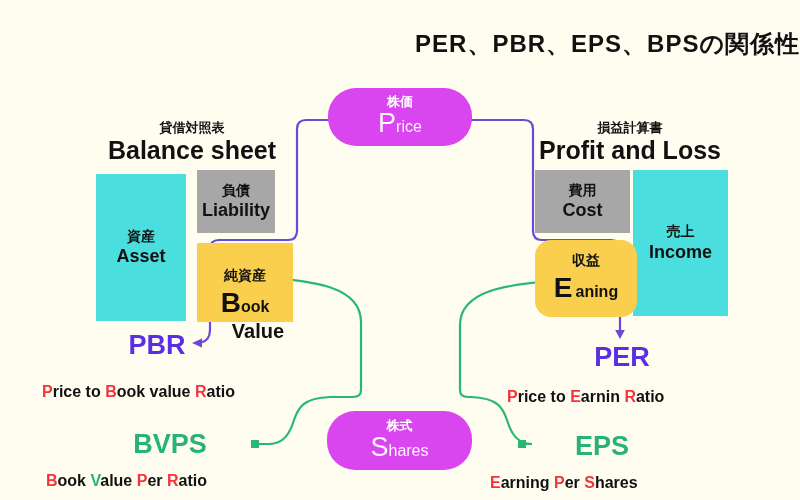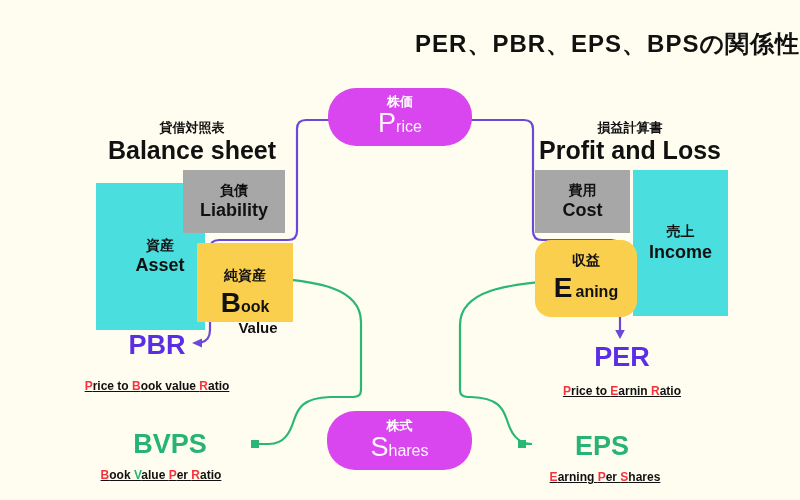--- a/index.html
+++ b/index.html
@@ -19,29 +19,29 @@
   .group-header .en{display:block;font-size:25px;font-weight:800;}
   .gh-left{left:82px;top:121px;width:220px;}
   .gh-right{left:520px;top:121px;width:220px;}
   
   .box{position:absolute;display:flex;flex-direction:column;align-items:center;justify-content:center;line-height:1.25;}
   .box .jp{font-size:14px;font-weight:700;}
   .box .en{font-size:18px;font-weight:800;}
   .cyan{background:#4adede;}
   .gray{background:#a7a7a7;}
   .yellow{background:#facf4d;}
-  .box-asset{left:96px;top:183px;width:90px;height:147px;padding-left:19px;}
-  .box-liability{left:183px;top:170px;width:102px;height:63px;}
+  .box-asset{left:96px;top:174px;width:90px;height:147px;}
+  .box-liability{left:197px;top:170px;width:78px;height:63px;}
   .box-book{left:197px;top:243px;width:96px;height:79px;justify-content:flex-start;padding-top:24px;box-sizing:border-box;}
   .box-cost{left:535px;top:170px;width:95px;height:63px;}
   .box-income{left:633px;top:170px;width:95px;height:146px;}
   .box-earning{left:535px;top:240px;width:102px;height:77px;border-radius:16px;}
   .big-initial{font-size:28px;font-weight:800;}
   .after-initial{font-size:16px;font-weight:800;}
-  .book-line2{font-size:15px;font-weight:800;margin-left:26px;line-height:1.1;}
+  .book-line2{font-size:20px;font-weight:800;margin-left:26px;line-height:1.1;}
   .earning-rest{font-size:16px;font-weight:800;margin-left:3px;}
   
   .pill{
     position:absolute;background:#d946ef;border-radius:28px;
     display:flex;flex-direction:column;align-items:center;justify-content:center;
     color:#fff;line-height:1.1;
   }
   .pill-price{left:328px;top:88px;width:144px;height:58px;}
   .pill-shares{left:327px;top:376px;width:145px;height:59px;margin-top:35px;}
   .pill .jp{font-size:13px;font-weight:800;color:#fff;}
@@ -49,21 +49,21 @@
   .pill .en .big-initial{font-size:27px;font-weight:400;}
   .pill .en .after-initial{font-size:16px;font-weight:400;}
   
   .abbr{position:absolute;width:120px;text-align:center;font-size:27px;font-weight:800;margin:0;}
   .abbr-purple{color:#5b2ee6;}
   .abbr-green{color:#27b373;}
   .abbr-pbr{left:97px;top:330px;}
   .abbr-per{left:562px;top:342px;}
   .abbr-bvps{left:110px;top:429px;}
   .abbr-eps{left:542px;top:431px;}
-  .subtitle{position:absolute;width:230px;text-align:center;font-size:12px;font-weight:800;white-space:pre;text-decoration:underline;}
+  .subtitle{position:absolute;width:230px;text-align:left;font-size:16px;font-weight:800;white-space:pre;}
   .sub-pbr{left:42px;top:367px;}
   .sub-per{left:507px;top:372px;}
   .sub-bvps{left:46px;top:456px;}
   .sub-eps{left:490px;top:458px;}
   .seg-red{color:#f5333f;}
   .seg-green{color:#27b373;}
   .seg-black{color:#111;}
   
   .connectors{position:absolute;left:0;top:0;width:800px;height:500px;pointer-events:none;}
   .pline{fill:none;stroke:#6a48d8;stroke-width:2.2;}

